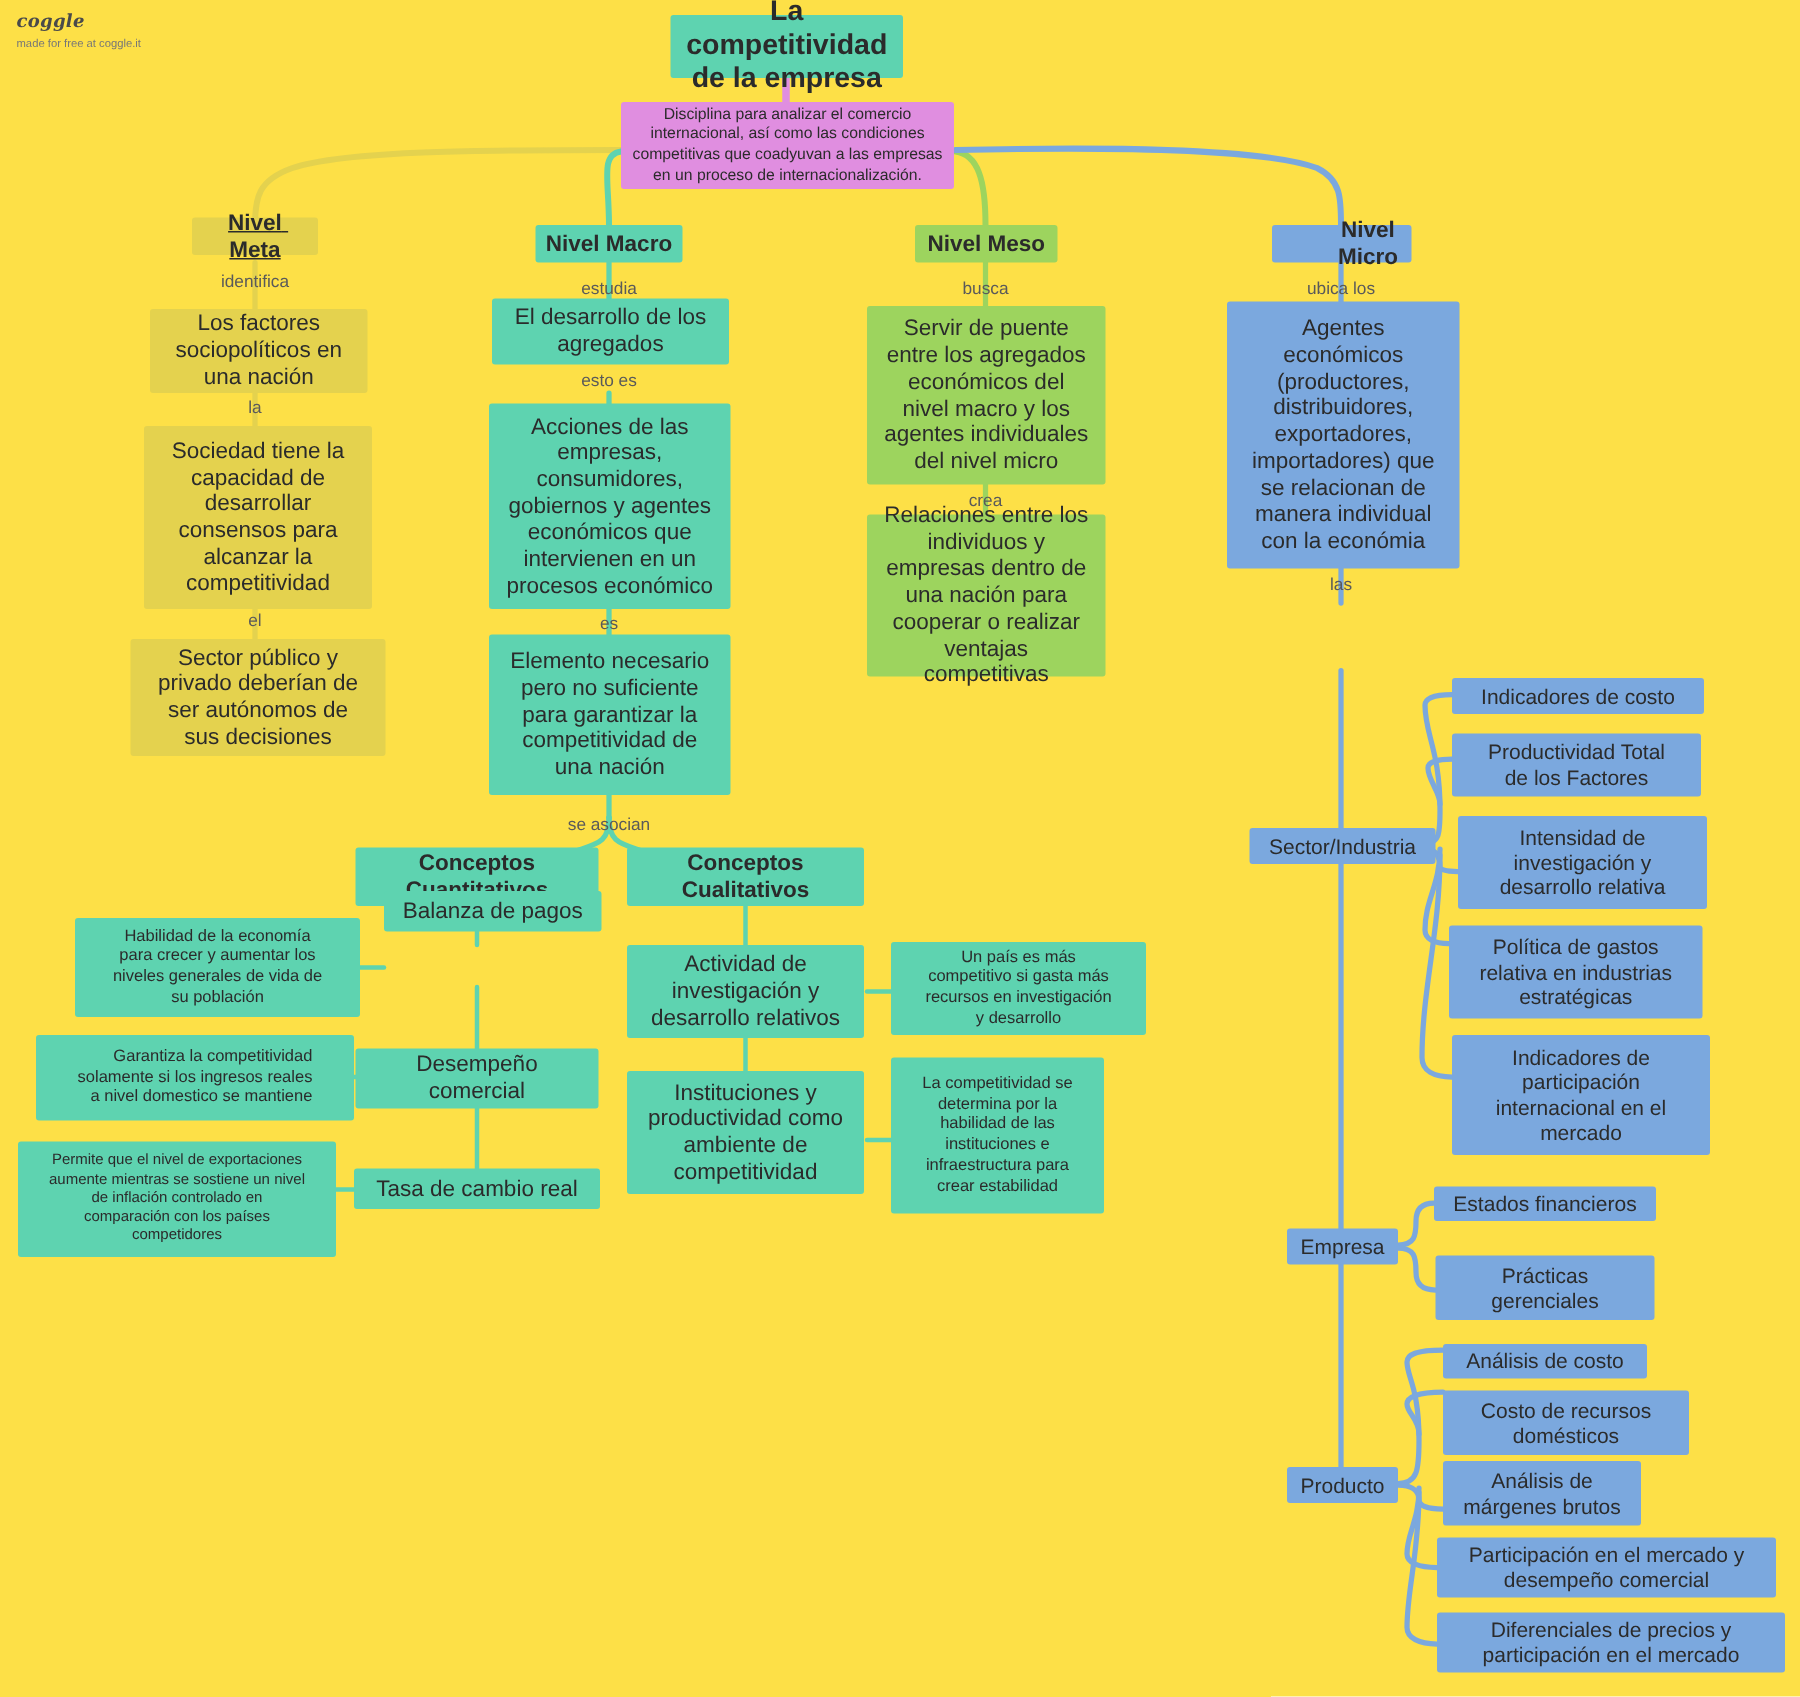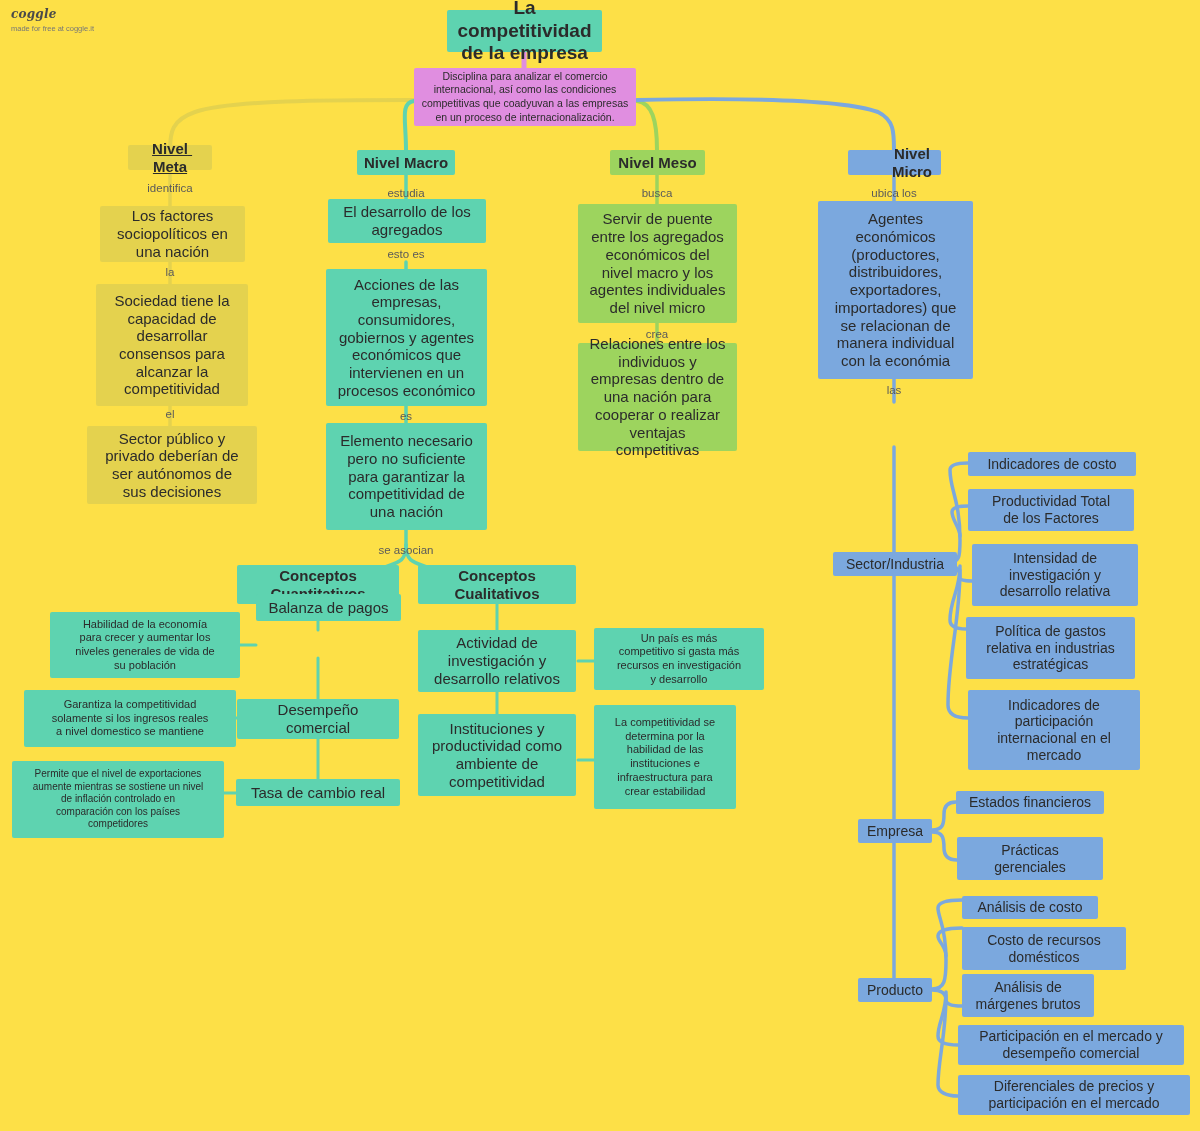--- a/index.html
+++ b/index.html
@@ -274,21 +274,21 @@
 Cuantitativos</div>
 
   <div class="node c-teal b-lg" style="left:256px; top:594px; width:145px; height:27px;">Balanza de pagos</div>
   <div class="node c-teal b-sm" style="left:50px; top:612px; width:190px; height:66px;">Habilidad de la economía
 para crecer y aumentar los
 niveles generales de vida de
 su población</div>
 
   <div class="node c-teal b-lg" style="left:237px; top:699px; width:162px; height:40px;">Desempeño
 comercial</div>
-  <div class="node c-teal b-sm" style="left:24px; top:690px; width:212px; height:57px;">Garantiza la competitividad
+  <div class="node c-teal b-sm" style="left:24px; top:690px; width:212px; height:57px;text-align:right;">Garantiza la competitividad
 solamente si los ingresos reales
 a nivel domestico se mantiene</div>
 
   <div class="node c-teal b-lg" style="left:236px; top:779px; width:164px; height:27px;">Tasa de cambio real</div>
   <div class="node c-teal b-xs" style="left:12px; top:761px; width:212px; height:77px;">Permite que el nivel de exportaciones
 aumente mientras se sostiene un nivel
 de inflación controlado en
 comparación con los países
 competidores</div>
 

